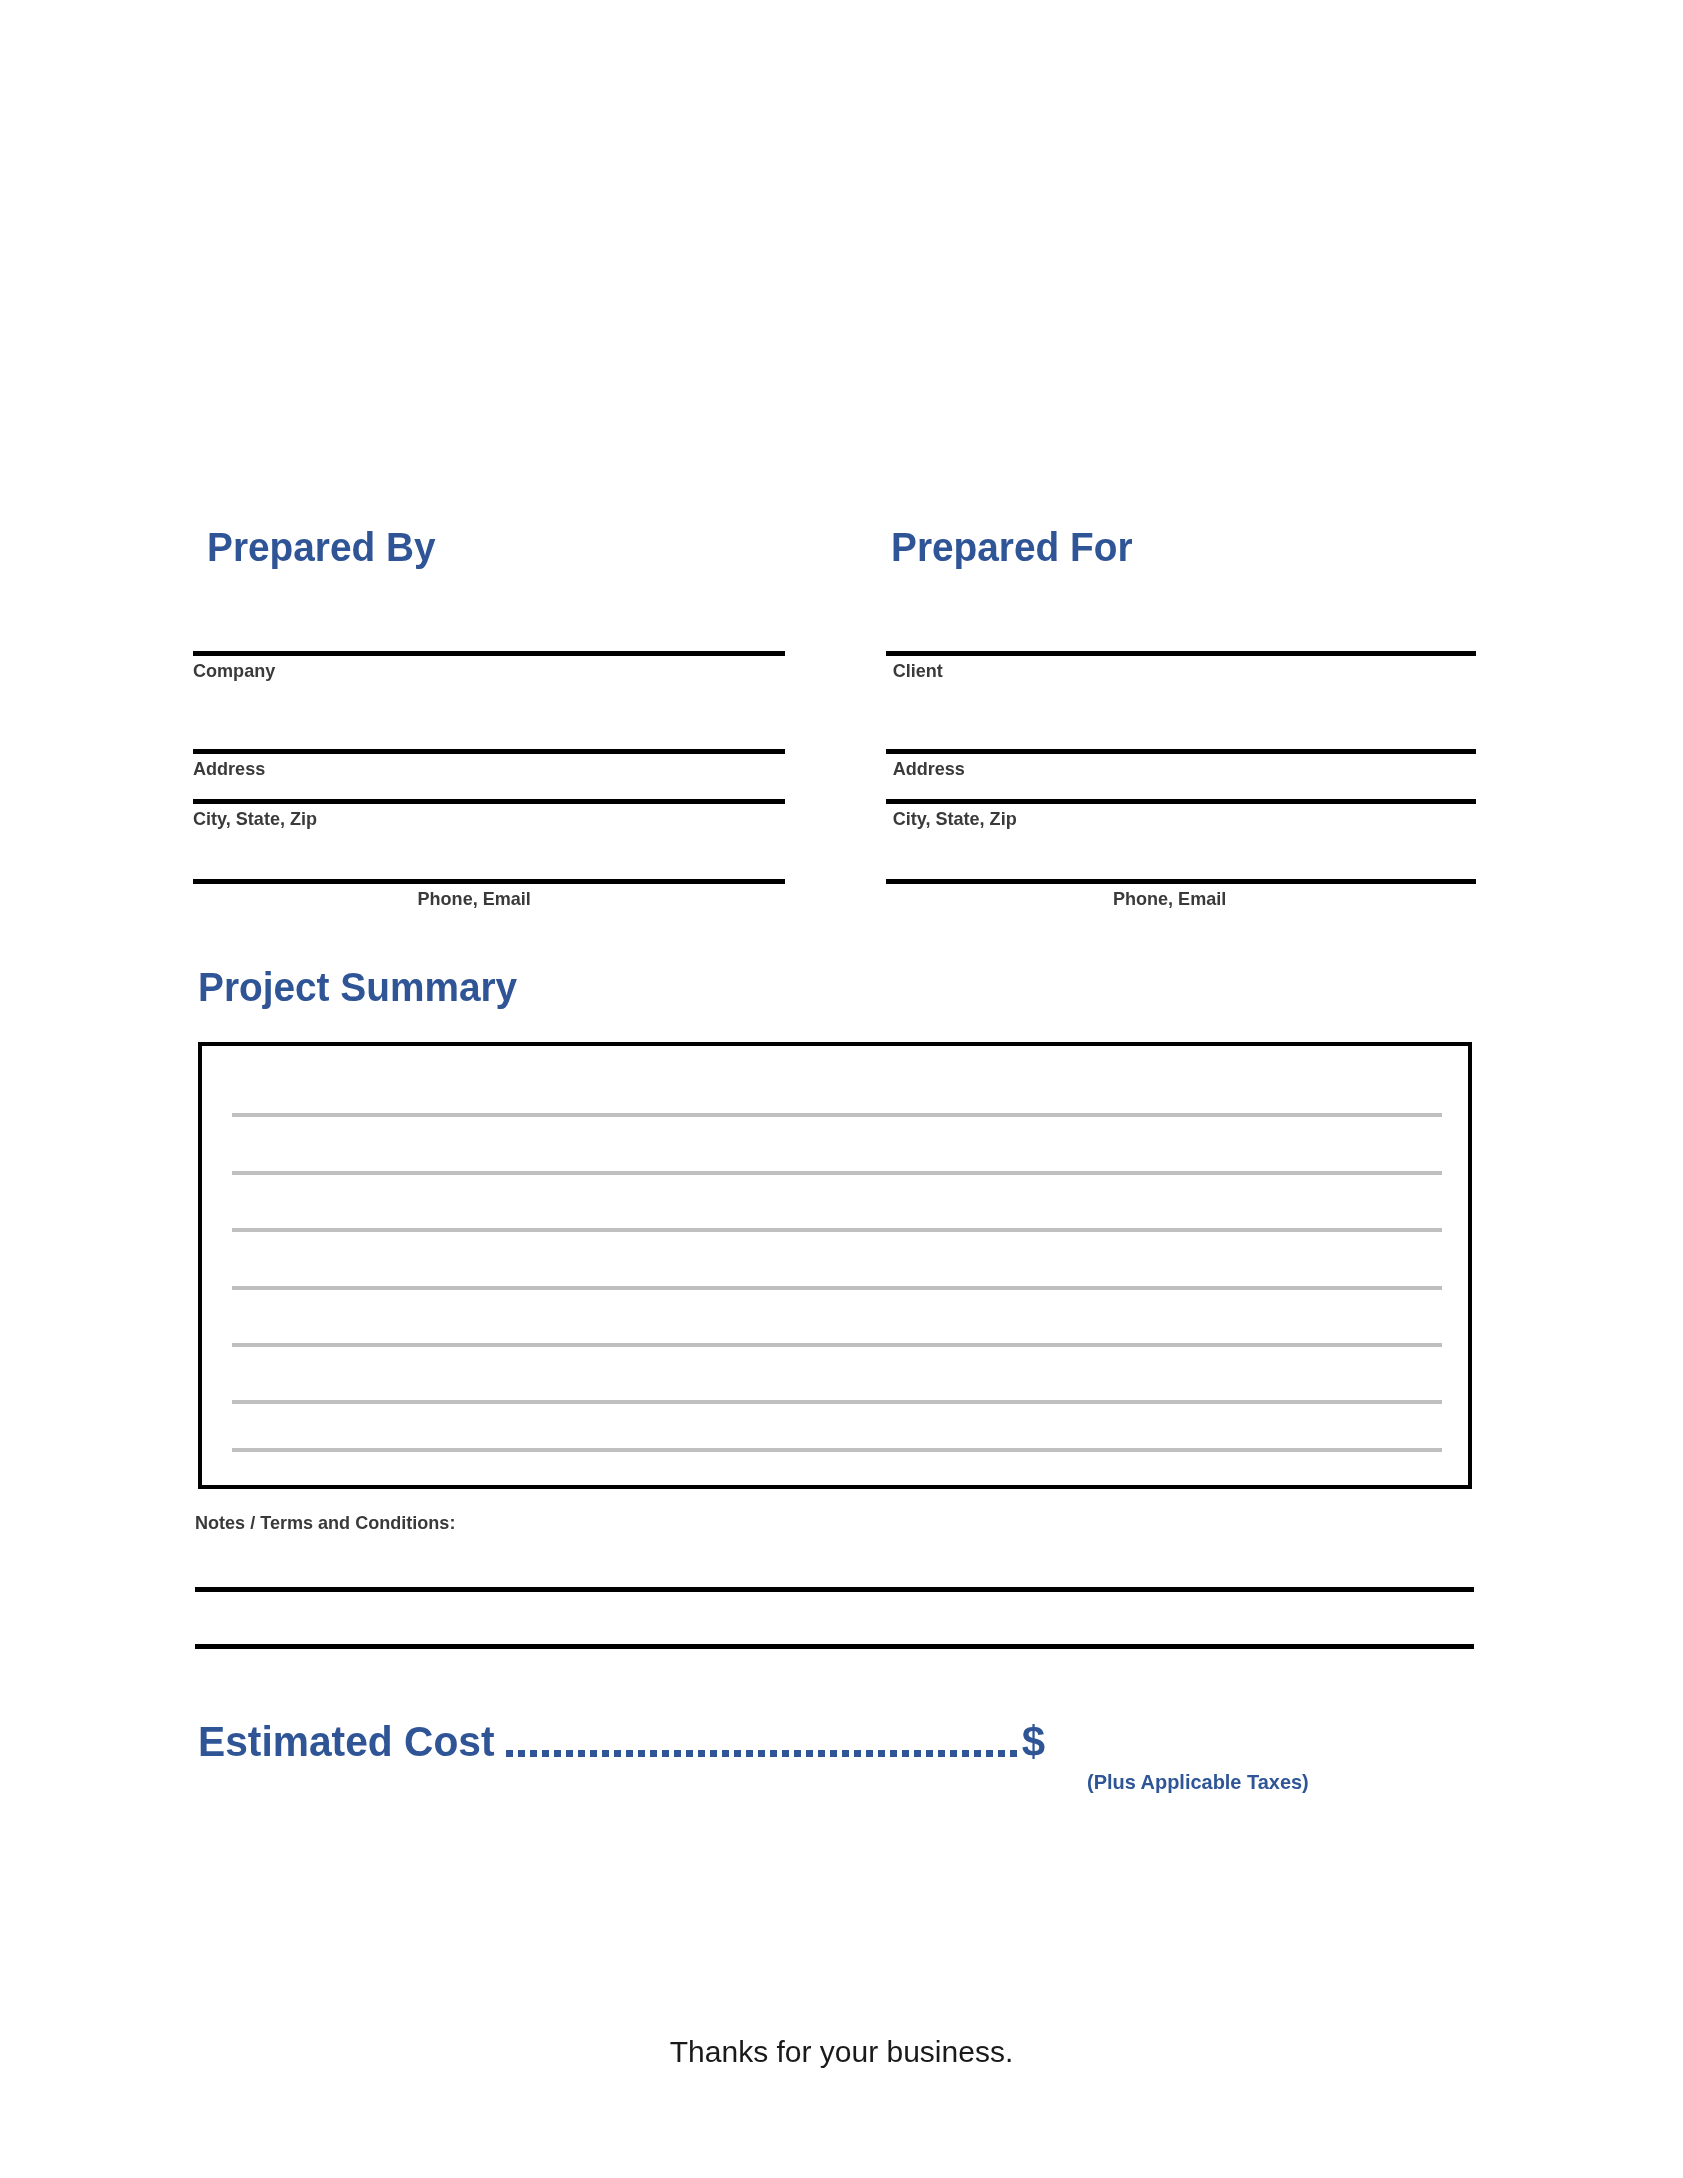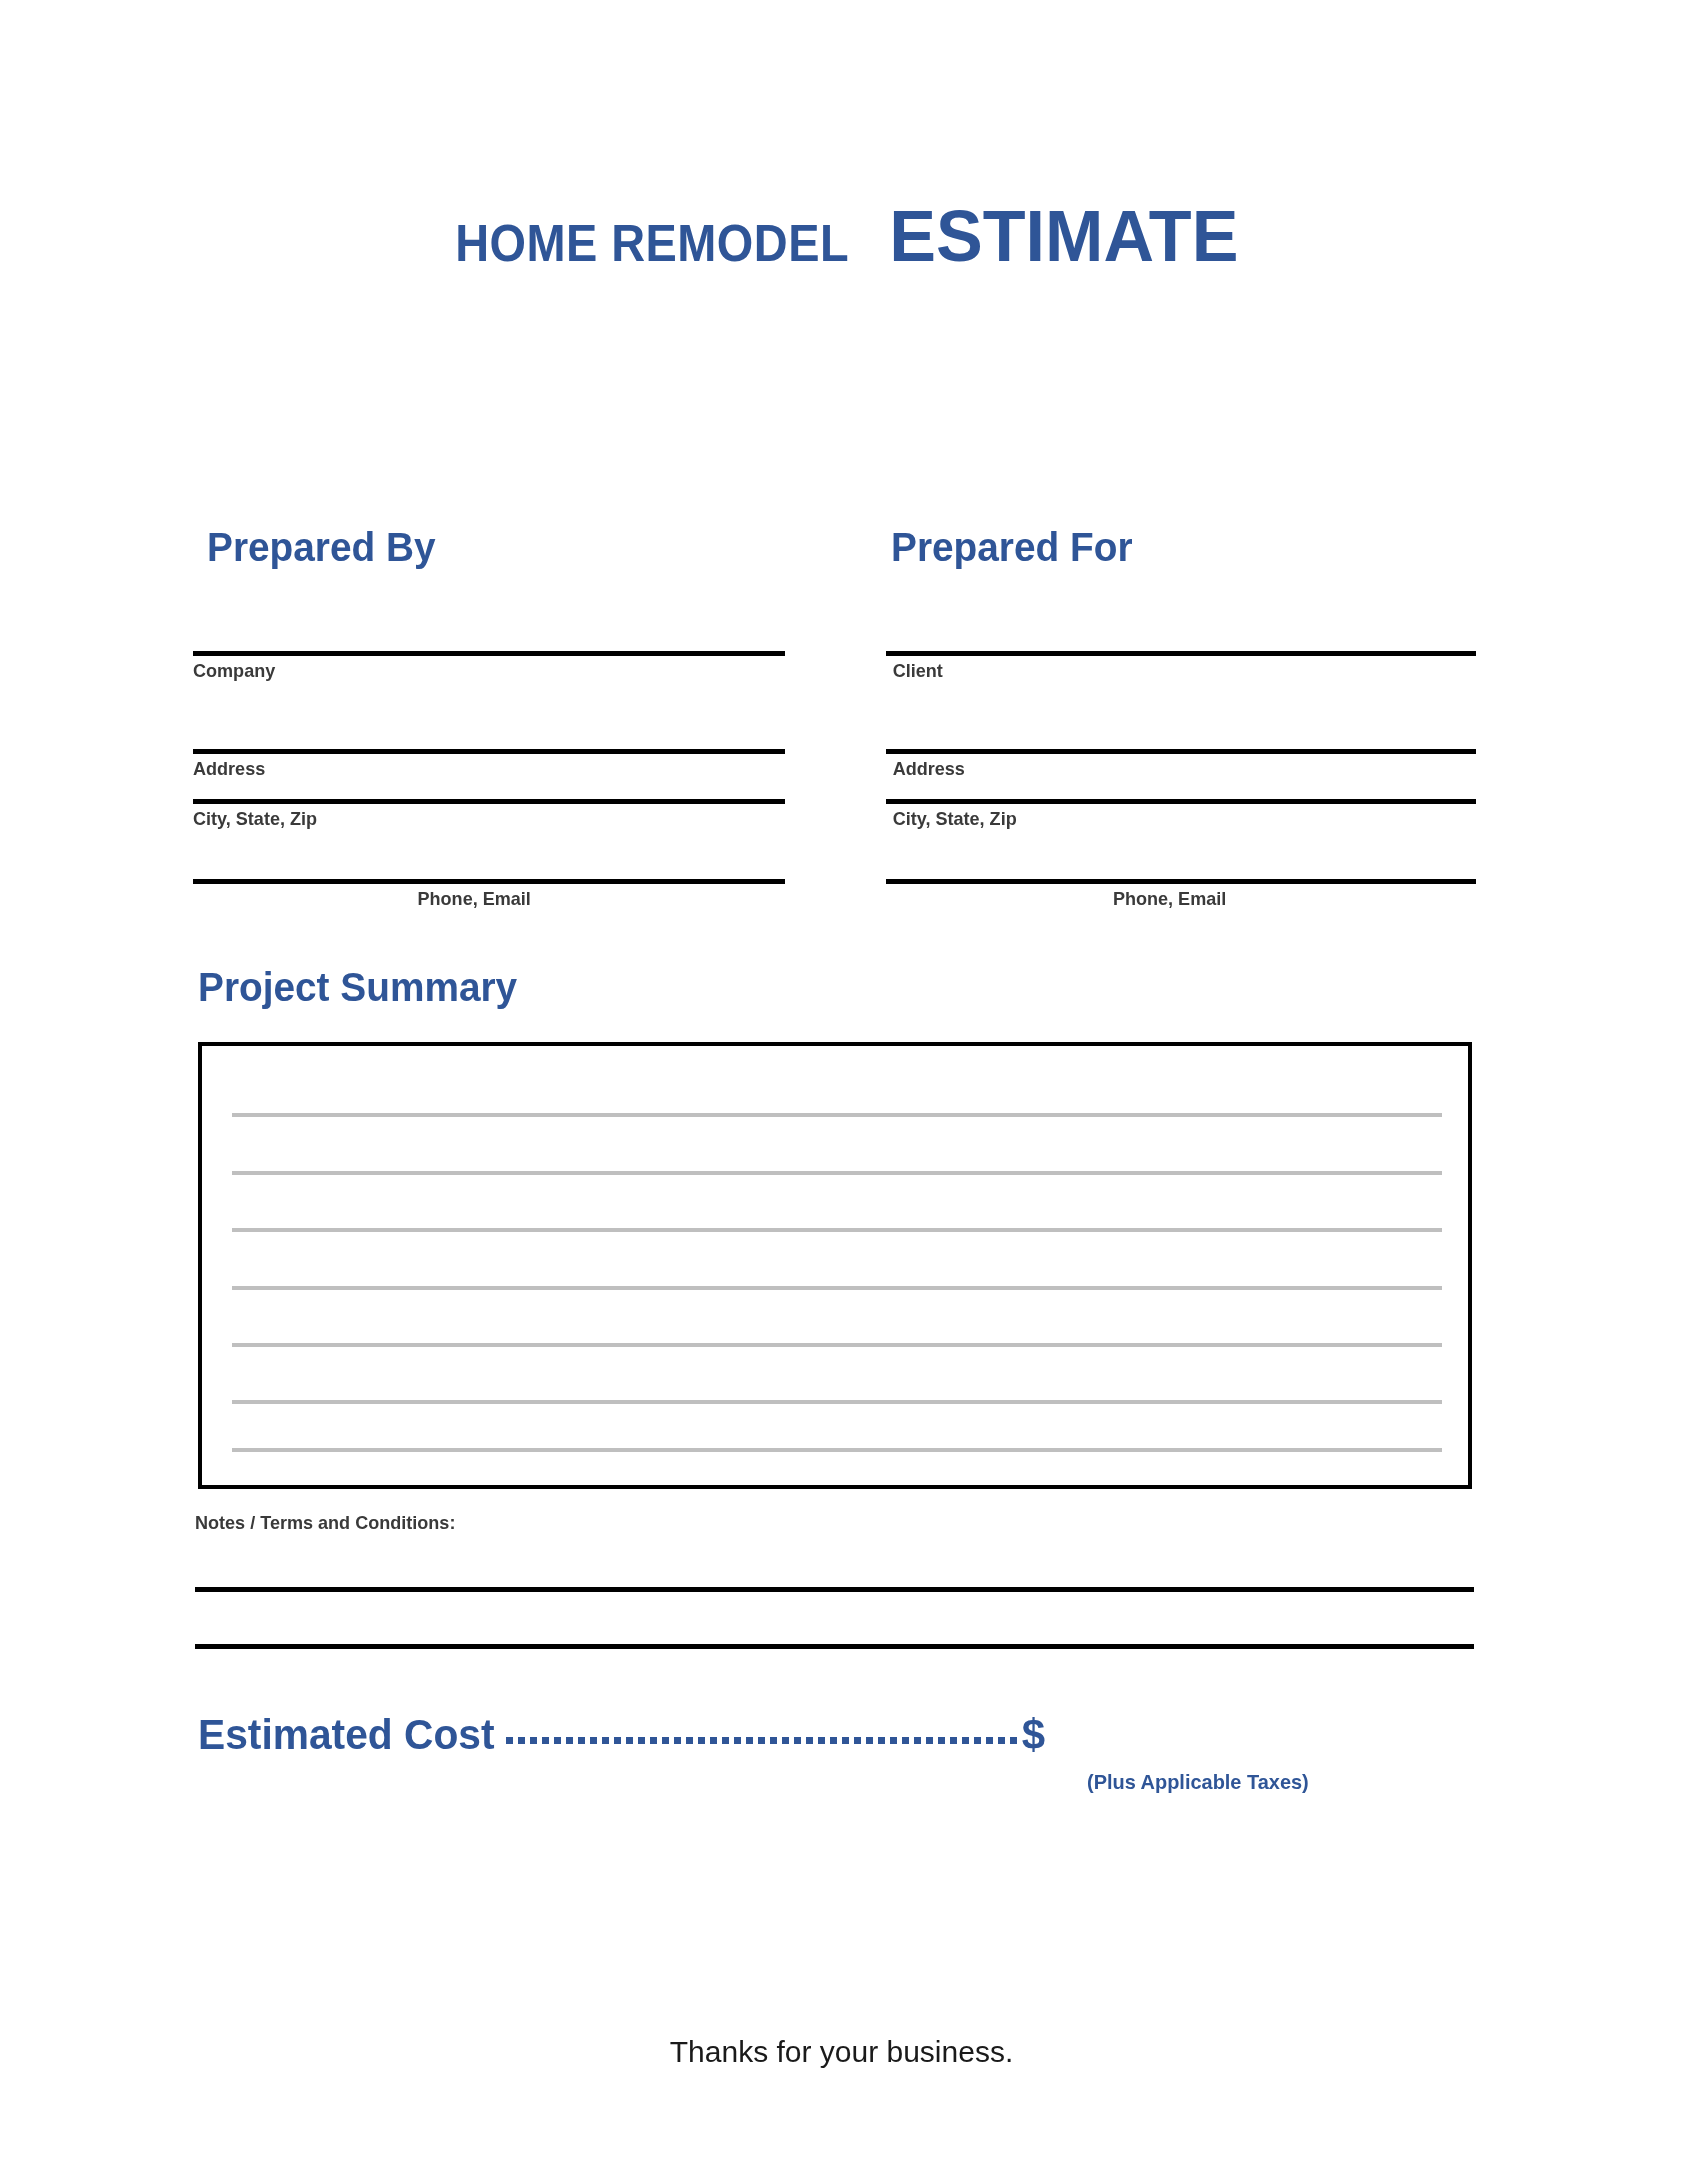--- a/index.html
+++ b/index.html
@@ -181,21 +181,21 @@
   .notes-rule.n2 { top: 1644px; }
 
   
   .cost-row {
     position: absolute;
     left: 198px;
     top: 1711px;
     width: 990px;
     height: 55px;
     display: flex;
-    align-items: flex-start;
+    align-items: flex-end;
     white-space: nowrap;
   }
   .cost-label {
     font-size: 42px;
     font-weight: bold;
     color: #2F5597;
     transform: scaleX(0.97);
     transform-origin: left center;
   }
   .cost-dots {
@@ -245,23 +245,20 @@
     font-size: 30px;
     color: #1a1a1a;
     white-space: nowrap;
   }
 </style>
 </head>
 <body>
 
 <div class="page">
 
-  <div class="title-block">
-    <span class="title-small">HOME REMODEL</span><span class="title-big">ESTIMATE</span>
-  </div>
 
 
   <div class="prep-head left">Prepared By</div>
   <div class="prep-head right">Prepared For</div>
 
   <div class="colfields">
 
     <div class="cfield col-left row1">
       <div class="rule"></div>
       <div class="lbl">Company</div>

